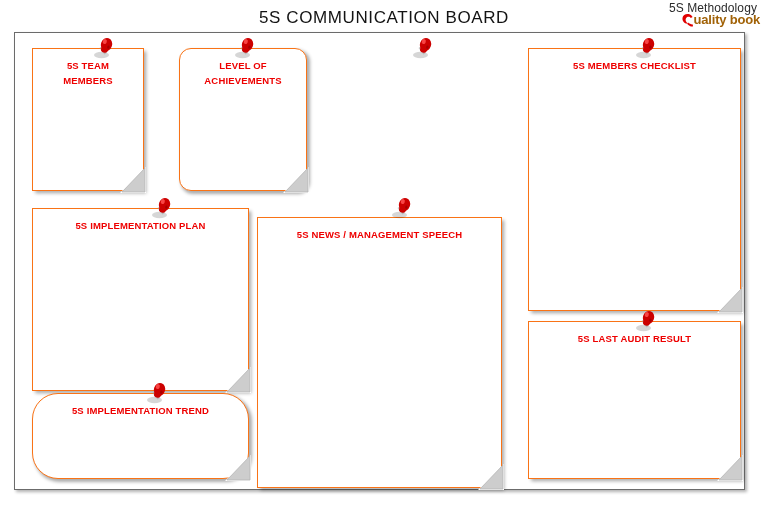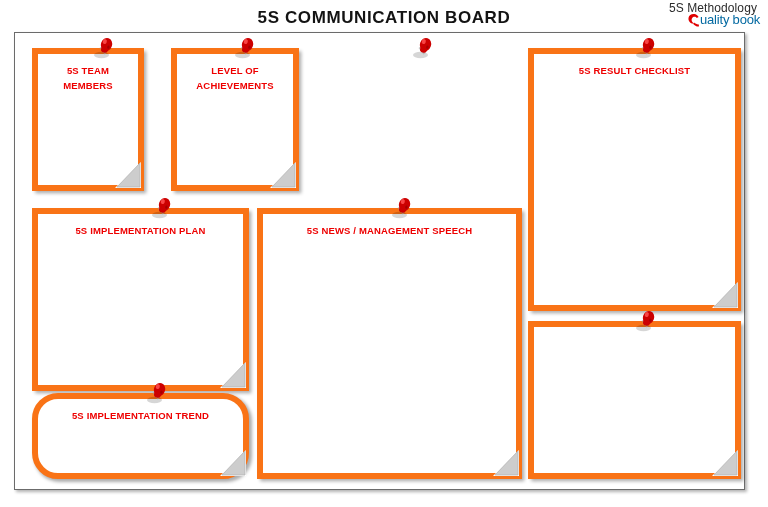--- a/index.html
+++ b/index.html
@@ -23,21 +23,21 @@
   }
 
   
   .page-title {
     position: absolute;
     left: 0;
     top: 8px;
     width: 768px;
     text-align: center;
     font-size: 17px;
-    font-weight: bold;
+    font-weight: normal;
     letter-spacing: 0.6px;
     color: #131313;
     white-space: nowrap;
   }
 
   .brand {
     position: absolute;
     right: 8px;
     top: 3px;
     width: 130px;
@@ -45,22 +45,22 @@
   }
   .brand-top {
     font-size: 12px;
     color: #2b2b2b;
     line-height: 10px;
     letter-spacing: 0.1px;
     padding-right: 3px;
   }
   .brand-main {
     font-size: 13px;
-    font-weight: normal;
-    color: #0369a1;
+    font-weight: bold;
+    color: #a16207;
     line-height: 14px;
     letter-spacing: -0.2px;
     display: flex;
     justify-content: flex-end;
     align-items: flex-end;
   }
   .brand-q {
     position: relative;
     display: inline-block;
     width: 13px;
@@ -79,21 +79,21 @@
     border: 1.5px solid #6b6b6b;
     background: #ffffff;
     box-sizing: border-box;
     box-shadow: 2px 2px 3px rgba(0,0,0,0.30);
   }
 
   
   .card {
     position: absolute;
     background: #ffffff;
-    border: 6px solid #f97316;
+    border: 1px solid #f97316;
     box-sizing: border-box;
     box-shadow: 2.5px 2.5px 3.5px rgba(0,0,0,0.33);
   }
   .card-title {
     position: absolute;
     left: 0;
     top: 9px;
     width: 100%;
     text-align: center;
     color: #ee0000;
@@ -165,21 +165,21 @@
       <div class="pin" style="left: 77px; top: 2px;">
         <svg width="26" height="30" viewBox="0 0 26 30">
           <ellipse cx="9.5" cy="20" rx="7.5" ry="3.2" fill="#000" opacity="0.16"></ellipse>
           <path d="M12.5 19.5 L7.5 13 L9.5 11.5 L14.5 18 Z" fill="#9a9a9a" opacity="0.55"></path>
           <ellipse cx="14.5" cy="9.5" rx="5.6" ry="6.6" fill="#cc0000" transform="rotate(18 14.5 9.5)"></ellipse>
           <ellipse cx="12.6" cy="14.5" rx="3.6" ry="3.2" fill="#cc0000" transform="rotate(18 12.6 14.5)"></ellipse>
           <ellipse cx="12.8" cy="6.6" rx="2.0" ry="2.5" fill="#ff5050" opacity="0.85" transform="rotate(18 12.8 6.6)"></ellipse>
           <ellipse cx="16.4" cy="12.2" rx="1.2" ry="1.6" fill="#8c0000" opacity="0.6" transform="rotate(18 16.4 12.2)"></ellipse>
         </svg>
       </div>
-      <div class="card" style="left: 156px; top: 15px; width: 128px; height: 143px;">
+      <div class="card" style="left: 164px; top: 15px; width: 128px; height: 143px; border-radius: 12px;">
         <div class="card-title">LEVEL OF
 ACHIEVEMENTS</div>
         <div class="fold">
           <svg width="28" height="28" viewBox="0 0 28 28">
             <polygon points="28,2 28,28 2,28" fill="#ffffff"></polygon>
             <polygon points="27,3 27,27 4,27" fill="#cdcdcd"></polygon>
             <polygon points="27,3 27,27 4,27" fill="none" stroke="#b4b4b4" stroke-width="0.8"></polygon>
           </svg>
         </div>
       </div>
@@ -197,21 +197,21 @@
         <svg width="26" height="30" viewBox="0 0 26 30">
           <ellipse cx="9.5" cy="20" rx="7.5" ry="3.2" fill="#000" opacity="0.16"></ellipse>
           <path d="M12.5 19.5 L7.5 13 L9.5 11.5 L14.5 18 Z" fill="#9a9a9a" opacity="0.55"></path>
           <ellipse cx="14.5" cy="9.5" rx="5.6" ry="6.6" fill="#cc0000" transform="rotate(18 14.5 9.5)"></ellipse>
           <ellipse cx="12.6" cy="14.5" rx="3.6" ry="3.2" fill="#cc0000" transform="rotate(18 12.6 14.5)"></ellipse>
           <ellipse cx="12.8" cy="6.6" rx="2.0" ry="2.5" fill="#ff5050" opacity="0.85" transform="rotate(18 12.8 6.6)"></ellipse>
           <ellipse cx="16.4" cy="12.2" rx="1.2" ry="1.6" fill="#8c0000" opacity="0.6" transform="rotate(18 16.4 12.2)"></ellipse>
         </svg>
       </div>
       <div class="card" style="left: 513px; top: 15px; width: 213px; height: 263px;">
-        <div class="card-title">5S RESULT  CHECKLIST</div>
+        <div class="card-title">5S MEMBERS  CHECKLIST</div>
         <div class="fold">
           <svg width="28" height="28" viewBox="0 0 28 28">
             <polygon points="28,2 28,28 2,28" fill="#ffffff"></polygon>
             <polygon points="27,3 27,27 4,27" fill="#cdcdcd"></polygon>
             <polygon points="27,3 27,27 4,27" fill="none" stroke="#b4b4b4" stroke-width="0.8"></polygon>
           </svg>
         </div>
       </div>
       <div class="pin" style="left: 619px; top: 2px;">
         <svg width="26" height="30" viewBox="0 0 26 30">
@@ -236,21 +236,21 @@
       <div class="pin" style="left: 135px; top: 162px;">
         <svg width="26" height="30" viewBox="0 0 26 30">
           <ellipse cx="9.5" cy="20" rx="7.5" ry="3.2" fill="#000" opacity="0.16"></ellipse>
           <path d="M12.5 19.5 L7.5 13 L9.5 11.5 L14.5 18 Z" fill="#9a9a9a" opacity="0.55"></path>
           <ellipse cx="14.5" cy="9.5" rx="5.6" ry="6.6" fill="#cc0000" transform="rotate(18 14.5 9.5)"></ellipse>
           <ellipse cx="12.6" cy="14.5" rx="3.6" ry="3.2" fill="#cc0000" transform="rotate(18 12.6 14.5)"></ellipse>
           <ellipse cx="12.8" cy="6.6" rx="2.0" ry="2.5" fill="#ff5050" opacity="0.85" transform="rotate(18 12.8 6.6)"></ellipse>
           <ellipse cx="16.4" cy="12.2" rx="1.2" ry="1.6" fill="#8c0000" opacity="0.6" transform="rotate(18 16.4 12.2)"></ellipse>
         </svg>
       </div>
-      <div class="card" style="left: 242px; top: 175px; width: 265px; height: 271px;">
+      <div class="card" style="left: 242px; top: 184px; width: 245px; height: 271px;">
         <div class="card-title">5S NEWS / MANAGEMENT  SPEECH</div>
         <div class="fold">
           <svg width="28" height="28" viewBox="0 0 28 28">
             <polygon points="28,2 28,28 2,28" fill="#ffffff"></polygon>
             <polygon points="27,3 27,27 4,27" fill="#cdcdcd"></polygon>
             <polygon points="27,3 27,27 4,27" fill="none" stroke="#b4b4b4" stroke-width="0.8"></polygon>
           </svg>
         </div>
       </div>
       <div class="pin" style="left: 375px; top: 162px;">
@@ -277,20 +277,21 @@
         <svg width="26" height="30" viewBox="0 0 26 30">
           <ellipse cx="9.5" cy="20" rx="7.5" ry="3.2" fill="#000" opacity="0.16"></ellipse>
           <path d="M12.5 19.5 L7.5 13 L9.5 11.5 L14.5 18 Z" fill="#9a9a9a" opacity="0.55"></path>
           <ellipse cx="14.5" cy="9.5" rx="5.6" ry="6.6" fill="#cc0000" transform="rotate(18 14.5 9.5)"></ellipse>
           <ellipse cx="12.6" cy="14.5" rx="3.6" ry="3.2" fill="#cc0000" transform="rotate(18 12.6 14.5)"></ellipse>
           <ellipse cx="12.8" cy="6.6" rx="2.0" ry="2.5" fill="#ff5050" opacity="0.85" transform="rotate(18 12.8 6.6)"></ellipse>
           <ellipse cx="16.4" cy="12.2" rx="1.2" ry="1.6" fill="#8c0000" opacity="0.6" transform="rotate(18 16.4 12.2)"></ellipse>
         </svg>
       </div>
       <div class="card" style="left: 513px; top: 288px; width: 213px; height: 158px;">
+        <div class="card-title">5S LAST AUDIT RESULT</div>
         <div class="fold">
           <svg width="28" height="28" viewBox="0 0 28 28">
             <polygon points="28,2 28,28 2,28" fill="#ffffff"></polygon>
             <polygon points="27,3 27,27 4,27" fill="#cdcdcd"></polygon>
             <polygon points="27,3 27,27 4,27" fill="none" stroke="#b4b4b4" stroke-width="0.8"></polygon>
           </svg>
         </div>
       </div>
       <div class="pin" style="left: 619px; top: 275px;">
         <svg width="26" height="30" viewBox="0 0 26 30">

